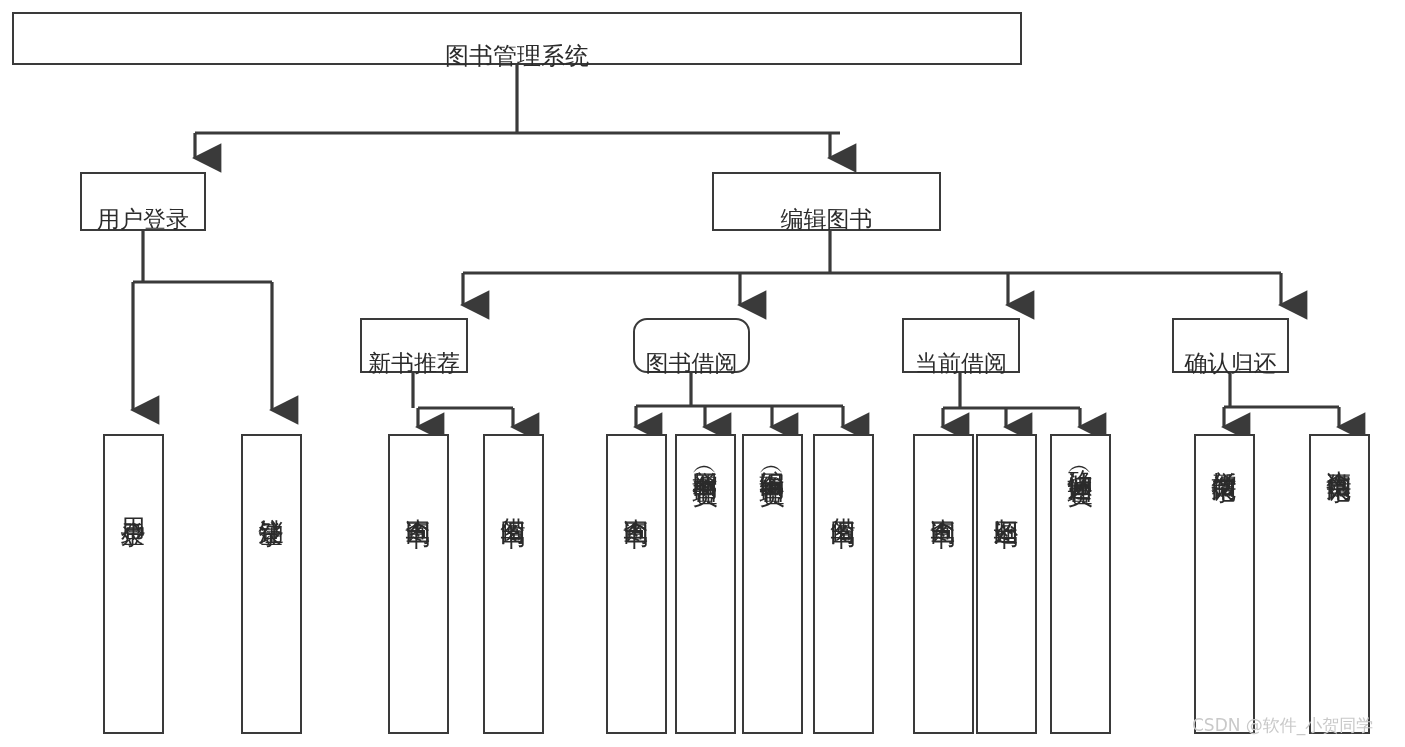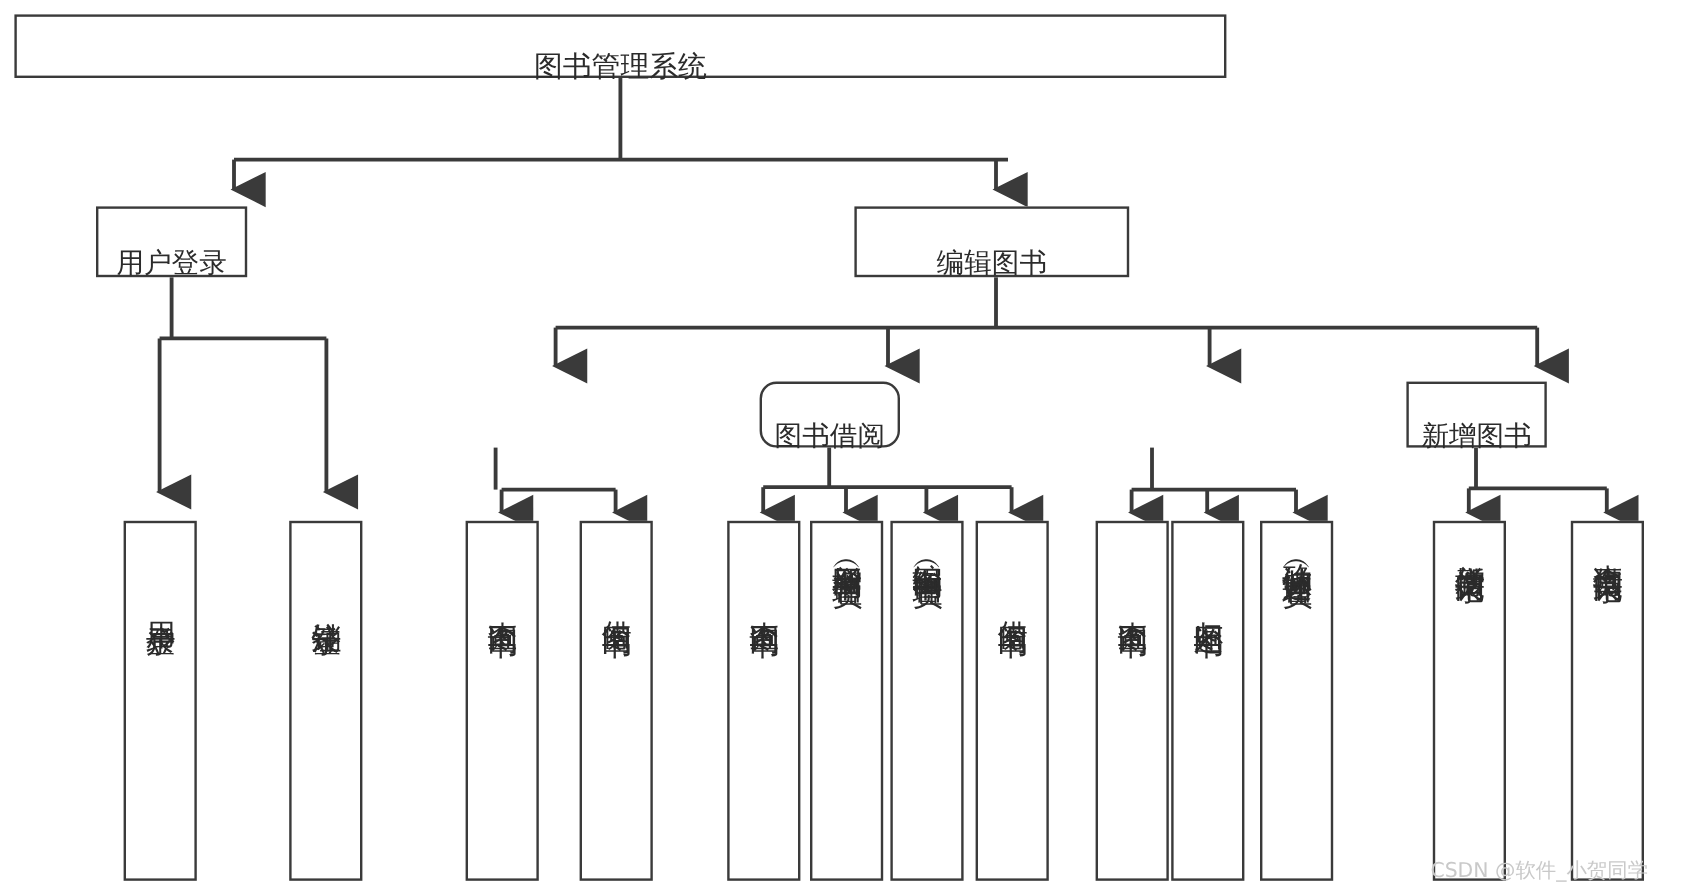--- a/index.html
+++ b/index.html
@@ -143,25 +143,31 @@
     <span class="node-label">图书管理系统</span>
   </div>
 
   <div class="node horiz" style="left:80px; top:172px; width:126px; height:59px;">
     <span class="node-label">用户登录</span>
   </div>
   <div class="node horiz" style="left:712px; top:172px; width:229px; height:59px;">
     <span class="node-label">编辑图书</span>
   </div>
 
+  <div class="node horiz" style="left:360px; top:318px; width:108px; height:55px;">
+    <span class="node-label">新书推荐</span>
+  </div>
   <div class="node horiz" style="left:633px; top:318px; width:117px; height:55px;border-radius:14px;">
     <span class="node-label">图书借阅</span>
   </div>
+  <div class="node horiz" style="left:902px; top:318px; width:118px; height:55px;">
+    <span class="node-label">当前借阅</span>
+  </div>
   <div class="node horiz" style="left:1172px; top:318px; width:117px; height:55px;">
-    <span class="node-label">新增图书</span>
+    <span class="node-label">确认归还</span>
   </div>
 
   <div class="node vert mid" style="left:103px; top:434px; width:61px; height:300px;">
     <span class="node-label">用户登录</span>
   </div>
   <div class="node vert mid" style="left:241px; top:434px; width:61px; height:300px;">
     <span class="node-label">注销登录</span>
   </div>
 
   <div class="node vert mid" style="left:388px; top:434px; width:61px; height:300px;">

